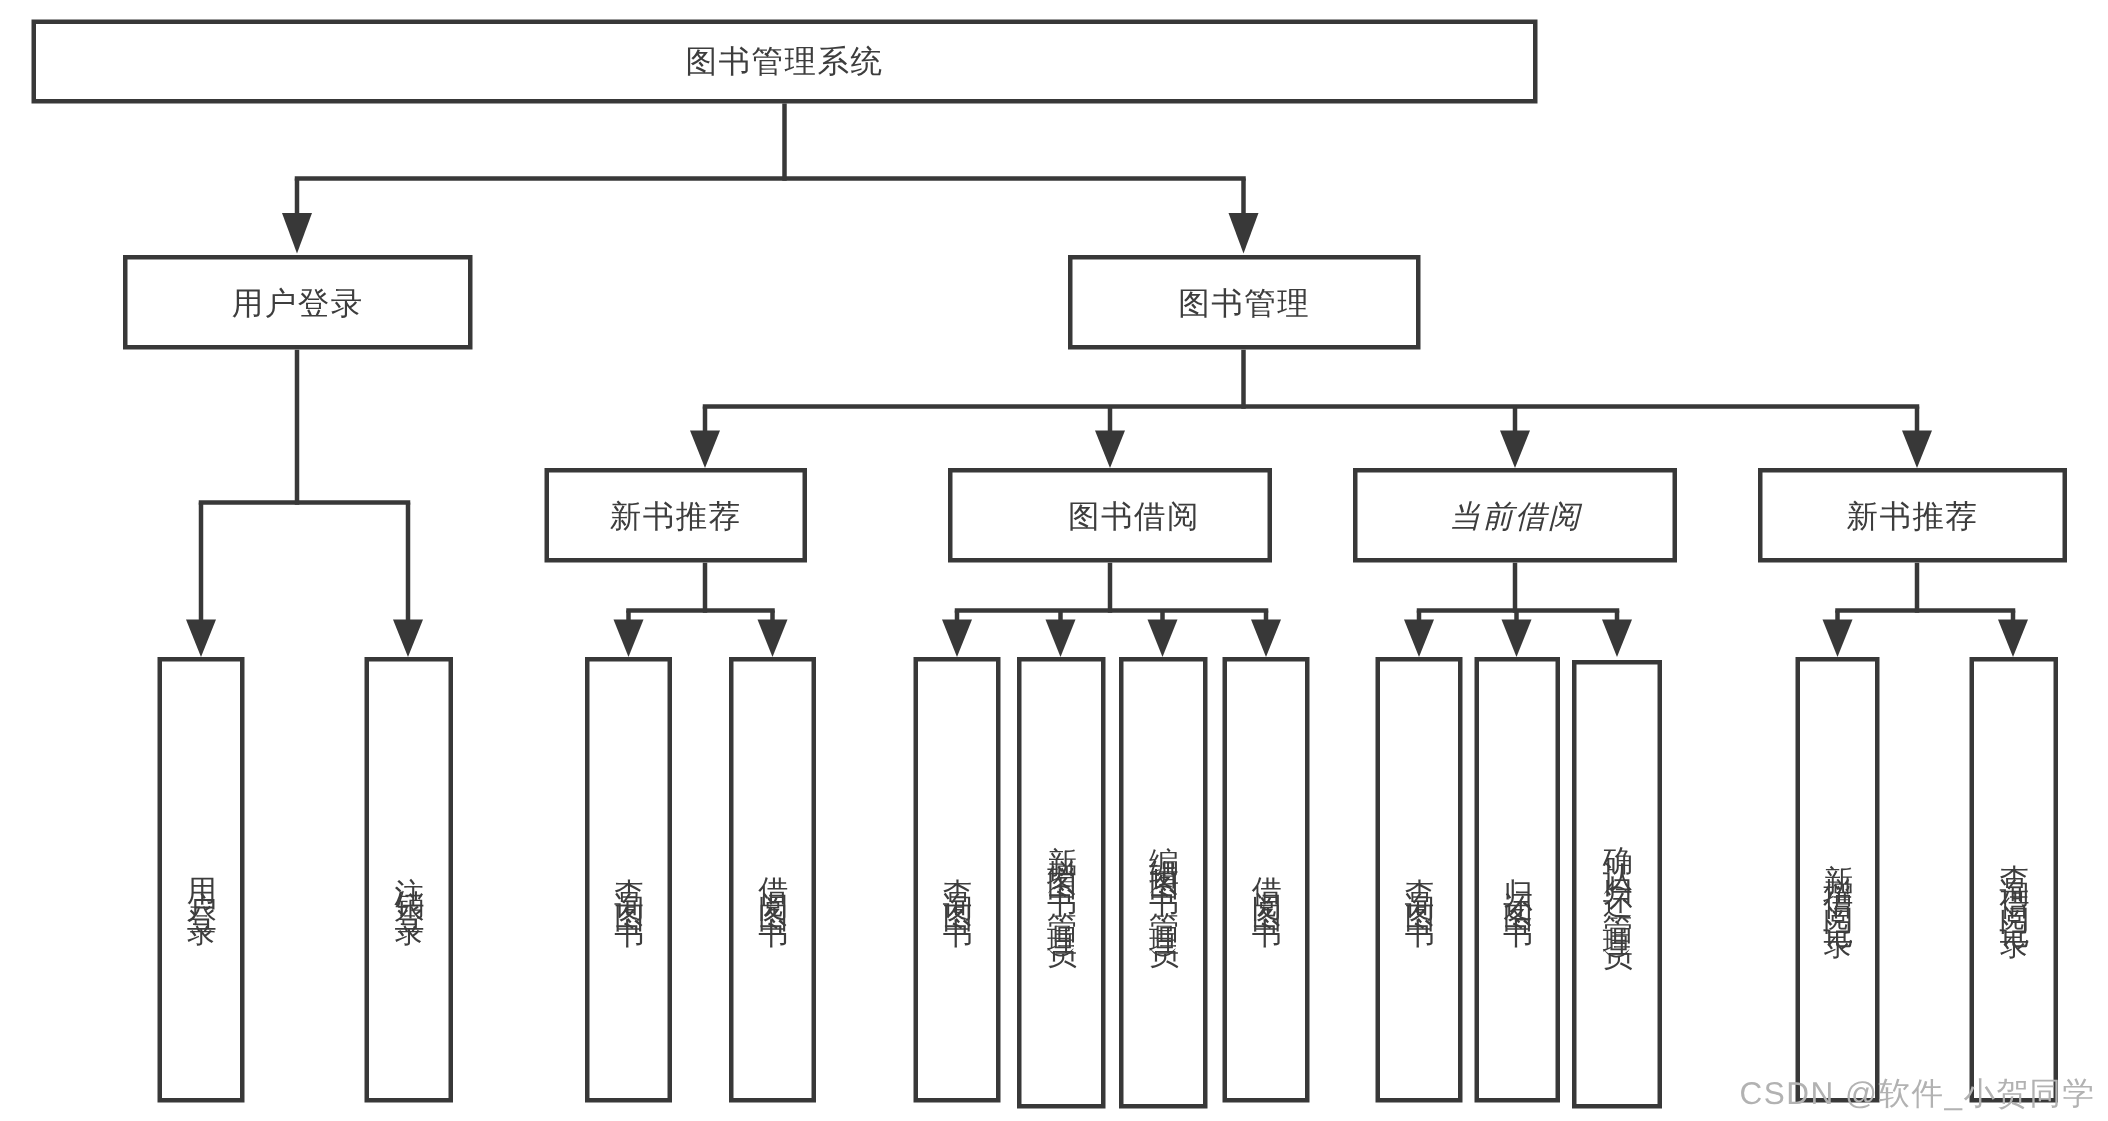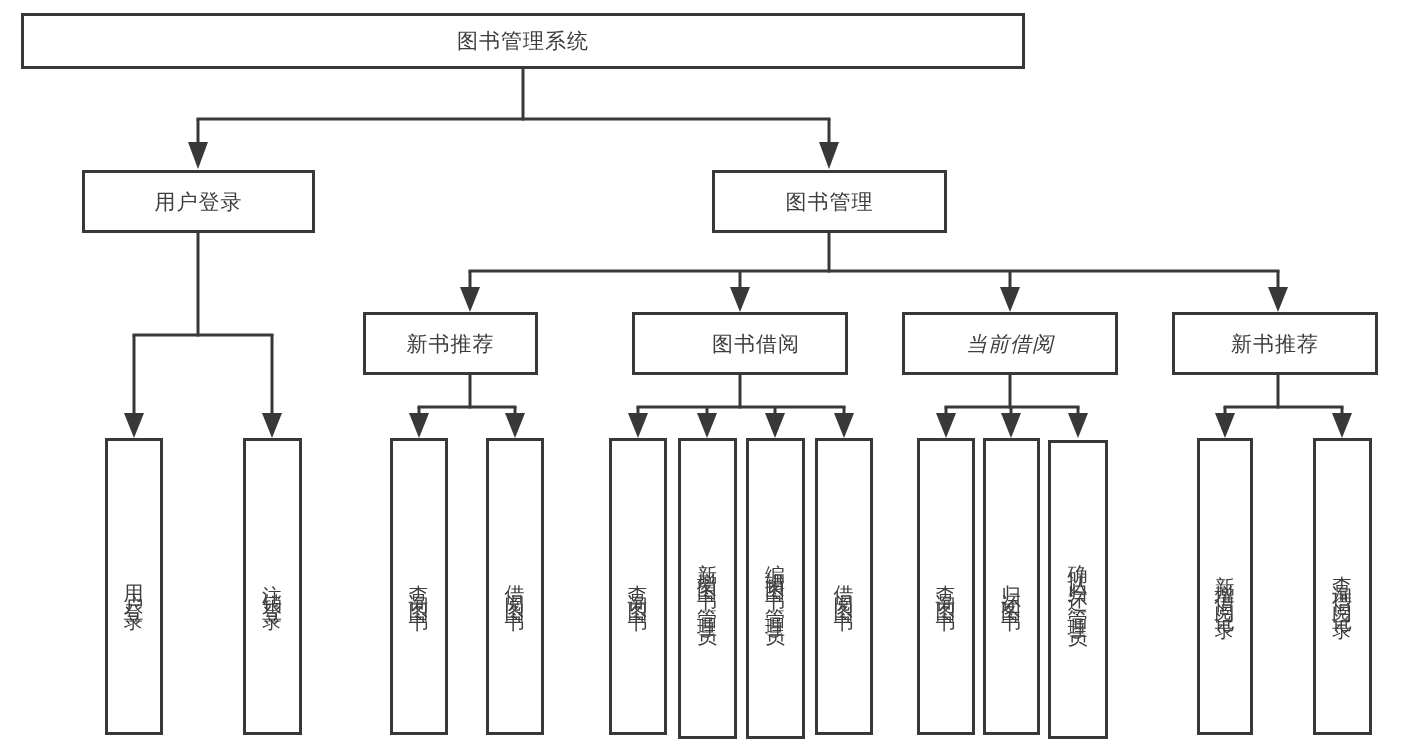--- a/index.html
+++ b/index.html
@@ -196,13 +196,14 @@
     <span class="vlabel">确认归还（管理员）</span>
   </div>
 
   <div class="node" style="left:1197px; top:438px; width:56px; height:297px;">
     <span class="vlabel">新增借阅记录</span>
   </div>
   <div class="node" style="left:1313px; top:438px; width:59px; height:297px;">
     <span class="vlabel">查询借阅记录</span>
   </div>
 
+  <div id="watermark">CSDN @软件_小贺同学</div>
 </div>
 
 </body></html>

